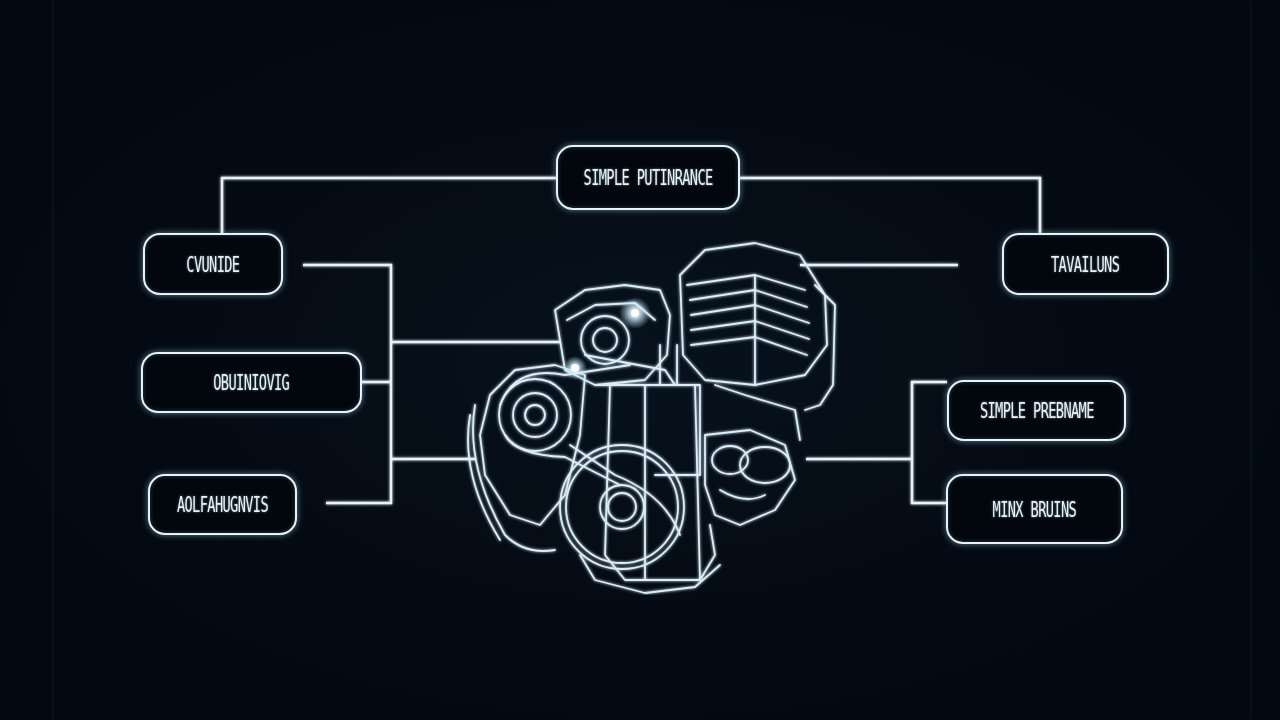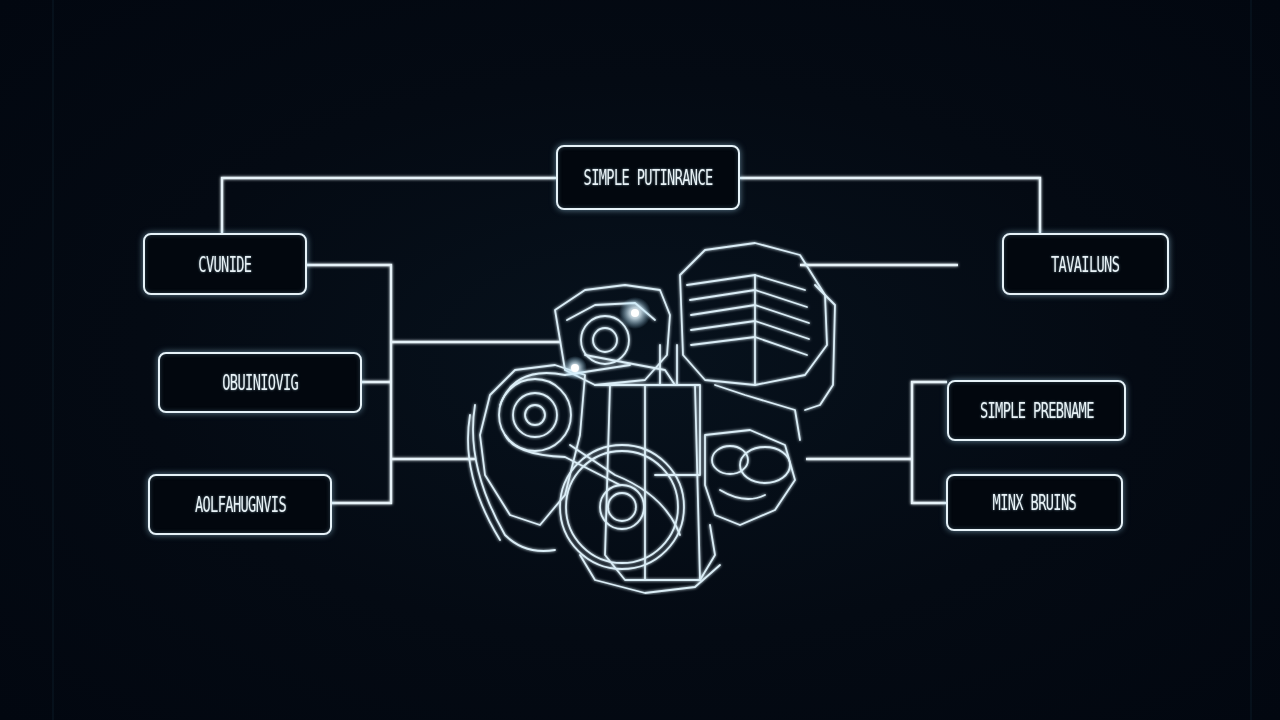--- a/index.html
+++ b/index.html
@@ -12,21 +12,21 @@
     .bg-glow {
       position: absolute; inset: 0;
       background: radial-gradient(ellipse at 50% 50%, #07121d 0%, #040a13 55%, #020710 100%);
     }
     .vstripe { position: absolute; top: 0; bottom: 0; width: 2px; background: rgba(30,60,80,0.18); }
     svg.wires { position: absolute; left: 0; top: 0; }
     .node {
       position: absolute;
       box-sizing: border-box;
       border: 2.5px solid #e6f2f8;
-      border-radius: 8px;
+      border-radius: 17px;
       background: #02070e;
       box-shadow: 0 0 6px rgba(170,220,245,0.55), inset 0 0 4px rgba(170,220,245,0.25);
       display: flex; align-items: center; justify-content: center;
     }
     .node-label {
       color: #e8f2f6;
       font-family: "DejaVu Sans Mono", monospace;
       font-size: 22px;
       letter-spacing: -1px;
       transform: scaleX(0.62);
@@ -135,35 +135,35 @@
   <circle cx="180" cy="78" r="16" fill="url(#flare)"></circle>
   <circle cx="180" cy="78" r="4" fill="#ffffff"></circle>
   <circle cx="120" cy="133" r="12" fill="url(#flare)"></circle>
   <circle cx="120" cy="133" r="4" fill="#ffffff"></circle>
 </svg>
 
 <div class="node" style="left:556px; top:145px; width:184px; height:65px;">
   <span class="node-label">SIMPLE PUTINRANCE</span>
 </div>
 
-<div class="node" style="left:143px; top:233px; width:164px; height:62px;">
+<div class="node" style="left:143px; top:233px; width:140px; height:62px;">
   <span class="node-label">CVUNIDE</span>
 </div>
 
-<div class="node" style="left:158px; top:352px; width:204px; height:61px;">
+<div class="node" style="left:141px; top:352px; width:221px; height:61px;">
   <span class="node-label">OBUINIOVIG</span>
 </div>
 
-<div class="node" style="left:148px; top:474px; width:184px; height:61px;">
+<div class="node" style="left:148px; top:474px; width:149px; height:61px;">
   <span class="node-label">AOLFAHUGNVIS</span>
 </div>
 
 <div class="node" style="left:958px; top:233px; width:167px; height:62px;margin-left:44px;">
   <span class="node-label">TAVAILUNS</span>
 </div>
 
 <div class="node" style="left:947px; top:352px; width:179px; height:61px;margin-top:28px;">
   <span class="node-label">SIMPLE PREBNAME</span>
 </div>
 
-<div class="node" style="left:946px; top:474px; width:177px; height:57px;">
+<div class="node" style="left:946px; top:474px; width:177px; height:70px;">
   <span class="node-label">MINX BRUINS</span>
 </div>
 
 </body></html>

